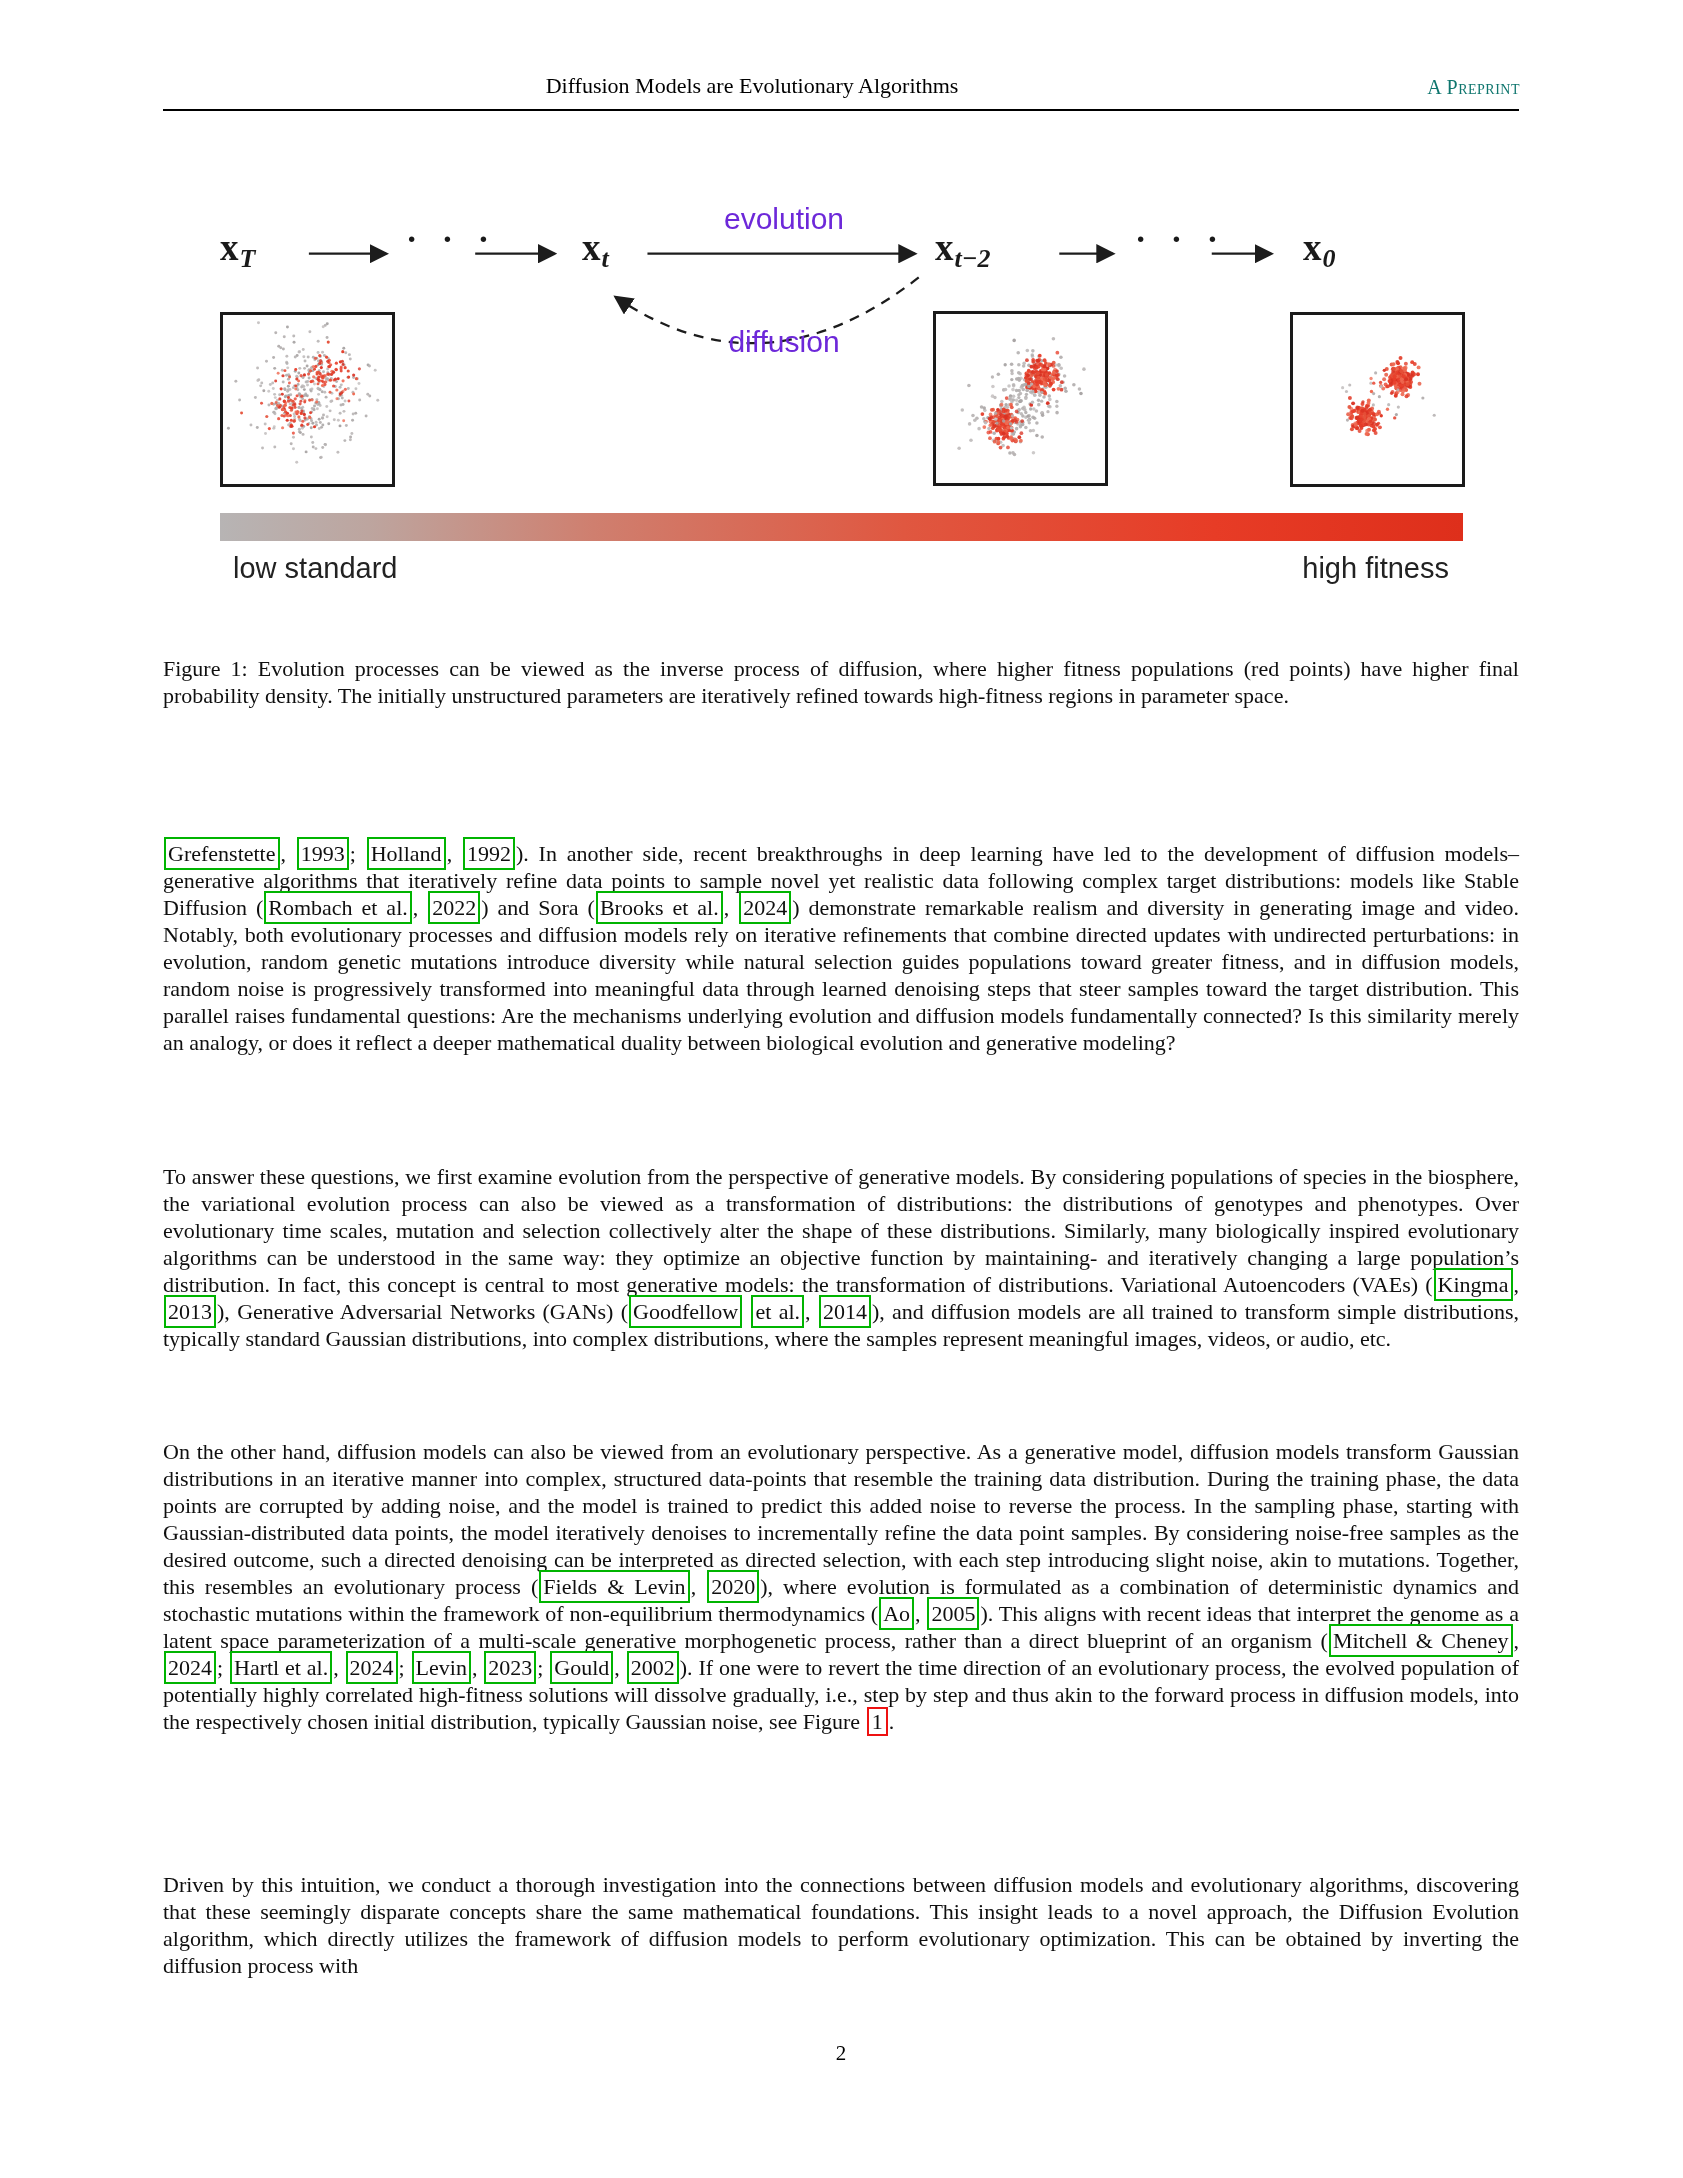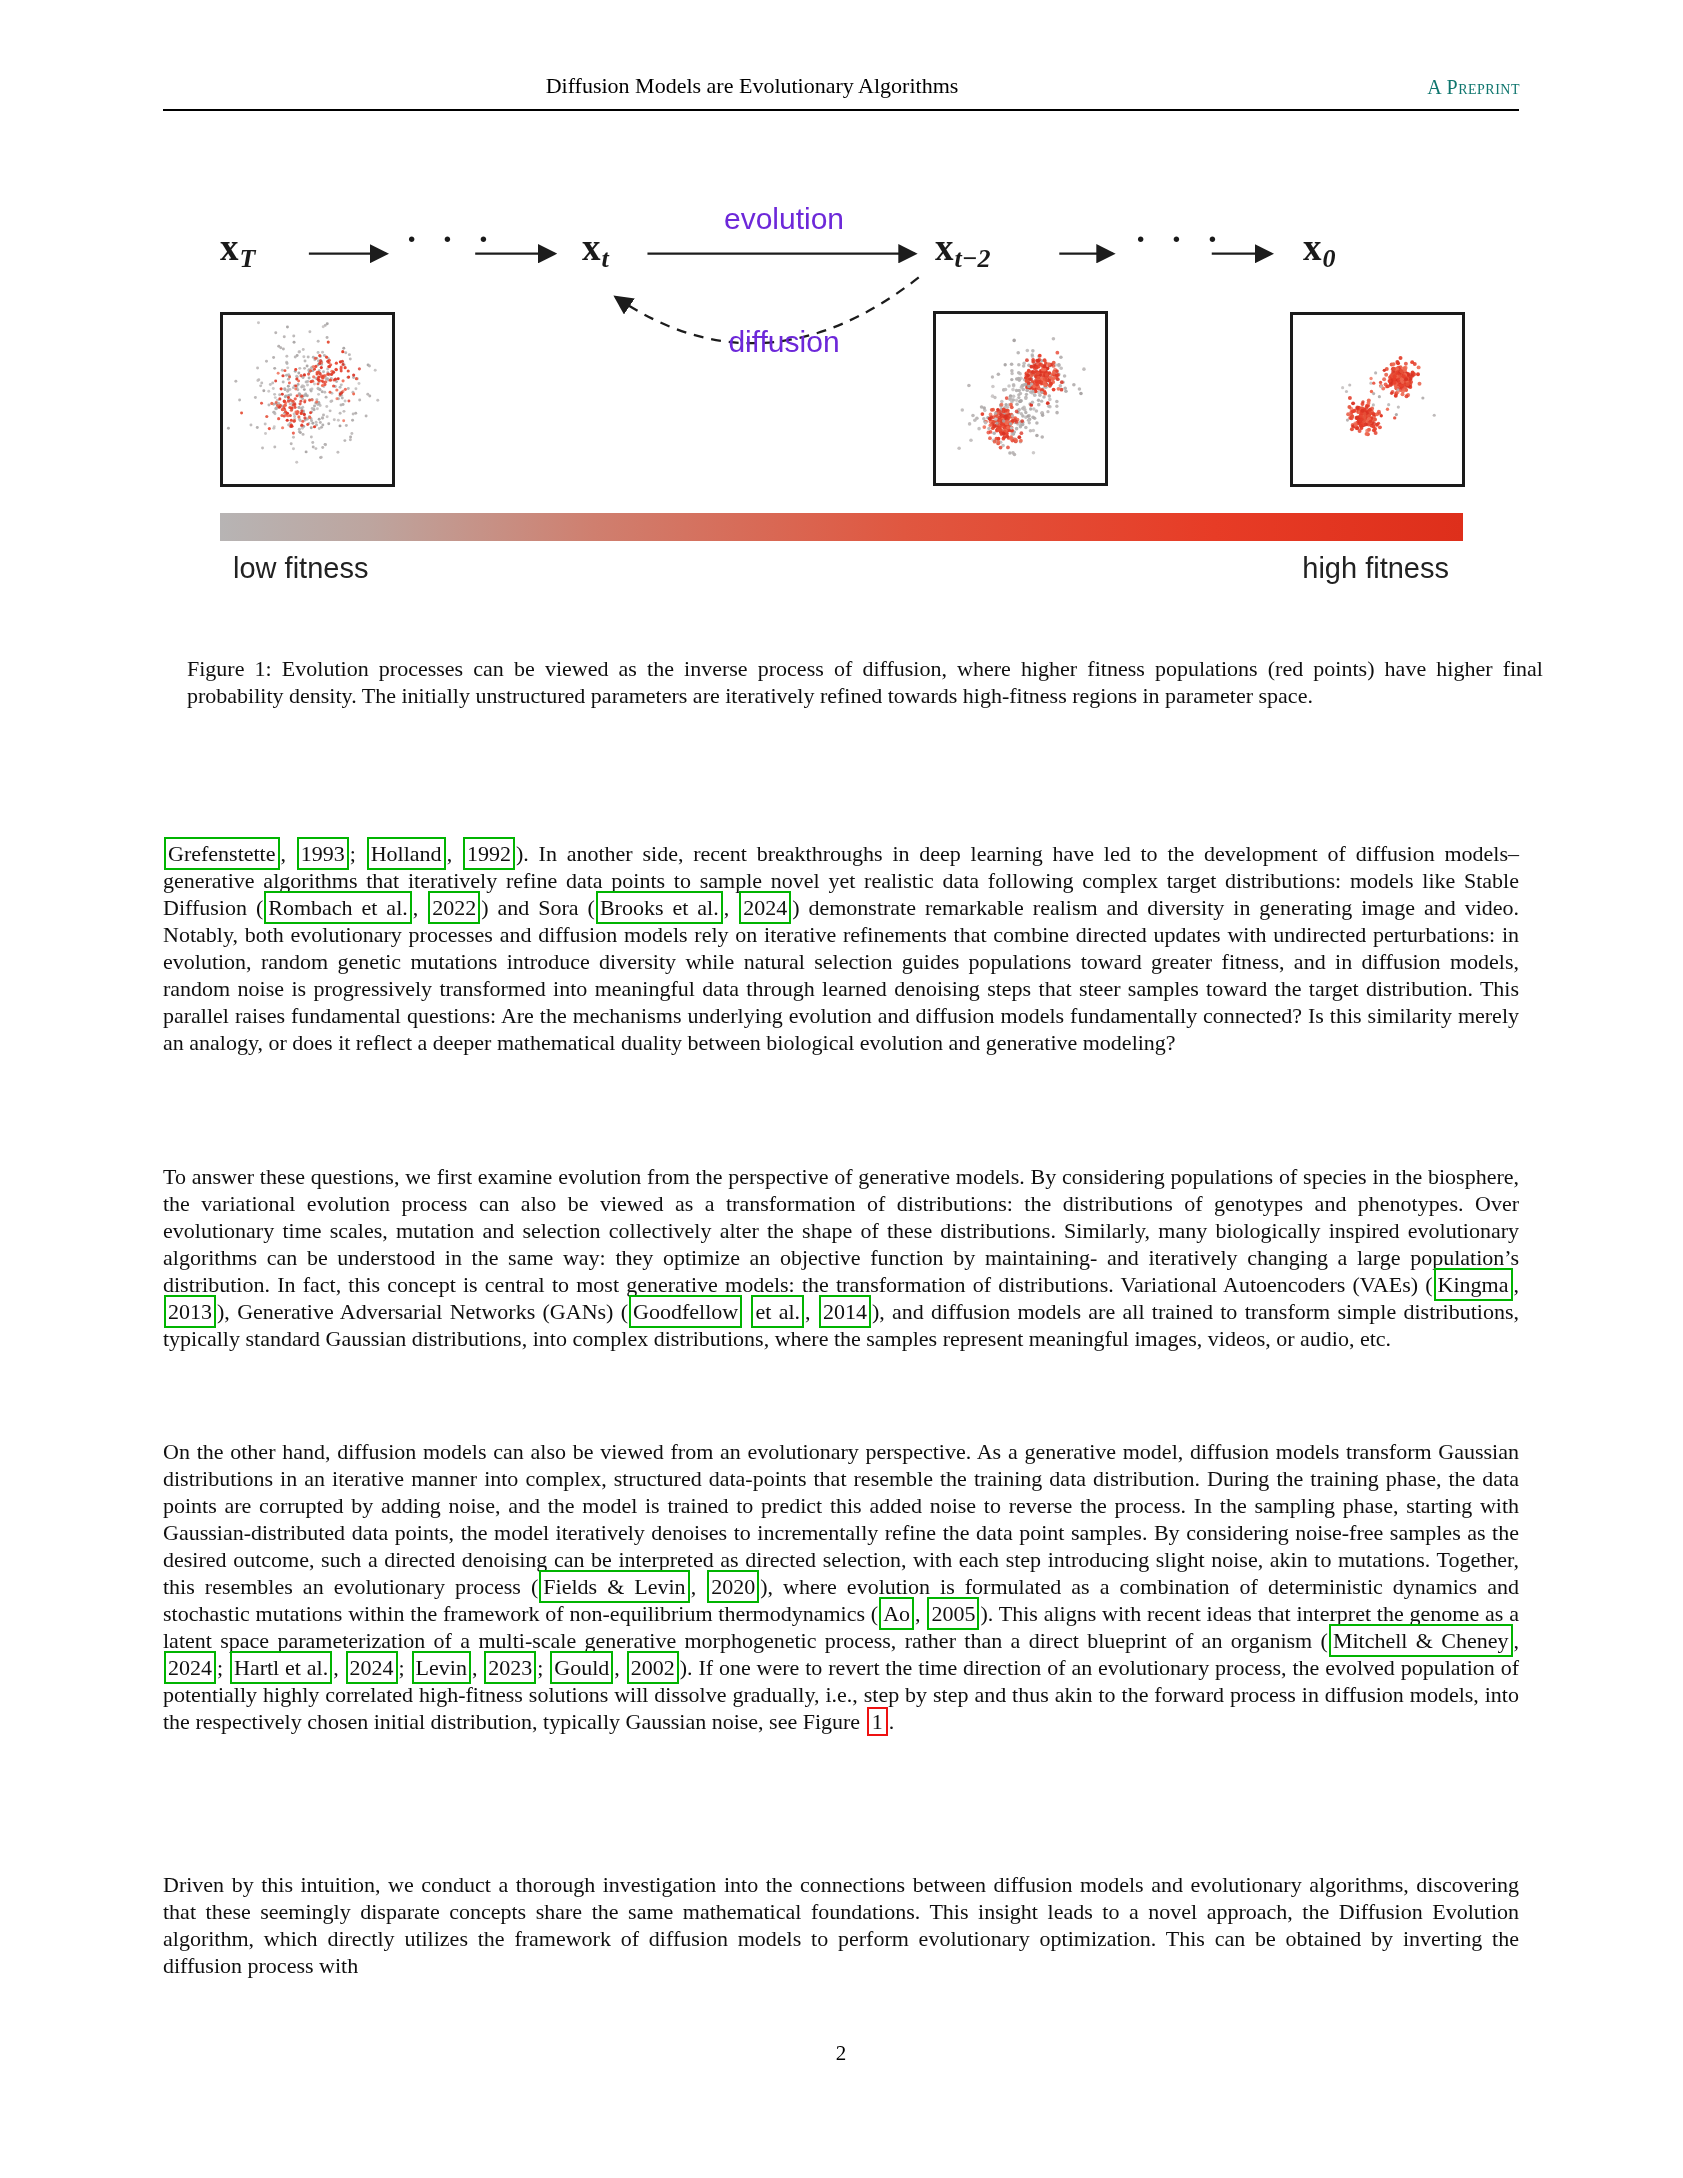--- a/index.html
+++ b/index.html
@@ -54,21 +54,21 @@
     position: absolute; top: 552px;
     font-family: "Liberation Sans", sans-serif; font-size: 29px; color: #222;
   }
   .low-fitness { left: 233px; }
   .high-fitness { right: 232px; text-align: right; }
   
   .caption, .body-par {
     position: absolute; left: 163px; width: 1356px;
     font-size: 22px; line-height: 27px; text-align: justify; color: #0f0f0f;
   }
-  .caption { top: 655px; margin-left: 24px; }
+  .caption { top: 655px; }
   .par-1 { top: 840px; }
   .par-2 { top: 1163px; }
   .par-3 { top: 1438px; }
   .par-4 { top: 1871px; }
   .cite-box {
     border: 2.5px solid #00b400;
     padding: 2px 2px;
     margin: 0 1px;
   }
   .figref-box {
@@ -1583,21 +1583,21 @@
           <circle cx="89.3" cy="101.9" r="1.7" fill="#e23b28" fill-opacity="1.00"></circle>
           <circle cx="87.4" cy="99.5" r="1.7" fill="#e55038" fill-opacity="0.83"></circle>
           <circle cx="81.7" cy="69.0" r="1.7" fill="#e8402c" fill-opacity="0.84"></circle>
           <circle cx="92.4" cy="56.0" r="1.7" fill="#d93223" fill-opacity="0.94"></circle>
           <circle cx="102.9" cy="104.1" r="1.7" fill="#e23b28" fill-opacity="0.84"></circle>
           <circle cx="78.4" cy="107.6" r="1.7" fill="#e23b28" fill-opacity="0.82"></circle>
         </svg>
       </div>
 
     <div class="fitness-bar"></div>
-    <div class="fitness-label low-fitness">low fitness</div>
+    <div class="fitness-label low-fitness">low standard</div>
     <div class="fitness-label high-fitness">high fitness</div>
   </div>
 
   <div class="caption"><span>Figure 1: Evolution processes can be viewed as the inverse process of diffusion, where higher fitness populations (red points) have higher final probability density. The initially unstructured parameters are iteratively refined towards high-fitness regions in parameter space.</span></div>
 
   <div class="body-par par-1"><span class="cite-box">Grefenstette</span><span>, </span><span class="cite-box">1993</span><span>; </span><span class="cite-box">Holland</span><span>, </span><span class="cite-box">1992</span><span>). In another side, recent breakthroughs in deep learning have led to the development of diffusion models–generative algorithms that iteratively refine data points to sample novel yet realistic data following complex target distributions: models like Stable Diffusion (</span><span class="cite-box">Rombach et al.</span><span>, </span><span class="cite-box">2022</span><span>) and Sora (</span><span class="cite-box">Brooks et al.</span><span>, </span><span class="cite-box">2024</span><span>) demonstrate remarkable realism and diversity in generating image and video. Notably, both evolutionary processes and diffusion models rely on iterative refinements that combine directed updates with undirected perturbations: in evolution, random genetic mutations introduce diversity while natural selection guides populations toward greater fitness, and in diffusion models, random noise is progressively transformed into meaningful data through learned denoising steps that steer samples toward the target distribution. This parallel raises fundamental questions: Are the mechanisms underlying evolution and diffusion models fundamentally connected? Is this similarity merely an analogy, or does it reflect a deeper mathematical duality between biological evolution and generative modeling?</span></div>
   <div class="body-par par-2"><span>To answer these questions, we first examine evolution from the perspective of generative models. By considering populations of species in the biosphere, the variational evolution process can also be viewed as a transformation of distributions: the distributions of genotypes and phenotypes. Over evolutionary time scales, mutation and selection collectively alter the shape of these distributions. Similarly, many biologically inspired evolutionary algorithms can be understood in the same way: they optimize an objective function by maintaining- and iteratively changing a large population’s distribution. In fact, this concept is central to most generative models: the transformation of distributions. Variational Autoencoders (VAEs) (</span><span class="cite-box">Kingma</span><span>, </span><span class="cite-box">2013</span><span>), Generative Adversarial Networks (GANs) (</span><span class="cite-box">Goodfellow</span><span> </span><span class="cite-box">et al.</span><span>, </span><span class="cite-box">2014</span><span>), and diffusion models are all trained to transform simple distributions, typically standard Gaussian distributions, into complex distributions, where the samples represent meaningful images, videos, or audio, etc.</span></div>
   <div class="body-par par-3"><span>On the other hand, diffusion models can also be viewed from an evolutionary perspective. As a generative model, diffusion models transform Gaussian distributions in an iterative manner into complex, structured data-points that resemble the training data distribution. During the training phase, the data points are corrupted by adding noise, and the model is trained to predict this added noise to reverse the process. In the sampling phase, starting with Gaussian-distributed data points, the model iteratively denoises to incrementally refine the data point samples. By considering noise-free samples as the desired outcome, such a directed denoising can be interpreted as directed selection, with each step introducing slight noise, akin to mutations. Together, this resembles an evolutionary process (</span><span class="cite-box">Fields &amp; Levin</span><span>, </span><span class="cite-box">2020</span><span>), where evolution is formulated as a combination of deterministic dynamics and stochastic mutations within the framework of non-equilibrium thermodynamics (</span><span class="cite-box">Ao</span><span>, </span><span class="cite-box">2005</span><span>). This aligns with recent ideas that interpret the genome as a latent space parameterization of a multi-scale generative morphogenetic process, rather than a direct blueprint of an organism (</span><span class="cite-box">Mitchell &amp; Cheney</span><span>, </span><span class="cite-box">2024</span><span>; </span><span class="cite-box">Hartl et al.</span><span>, </span><span class="cite-box">2024</span><span>; </span><span class="cite-box">Levin</span><span>, </span><span class="cite-box">2023</span><span>; </span><span class="cite-box">Gould</span><span>, </span><span class="cite-box">2002</span><span>). If one were to revert the time direction of an evolutionary process, the evolved population of potentially highly correlated high-fitness solutions will dissolve gradually, i.e., step by step and thus akin to the forward process in diffusion models, into the respectively chosen initial distribution, typically Gaussian noise, see Figure </span><span class="figref-box">1</span><span>.</span></div>
   <div class="body-par par-4"><span>Driven by this intuition, we conduct a thorough investigation into the connections between diffusion models and evolutionary algorithms, discovering that these seemingly disparate concepts share the same mathematical foundations. This insight leads to a novel approach, the Diffusion Evolution algorithm, which directly utilizes the framework of diffusion models to perform evolutionary optimization. This can be obtained by inverting the diffusion process with</span></div>
 

